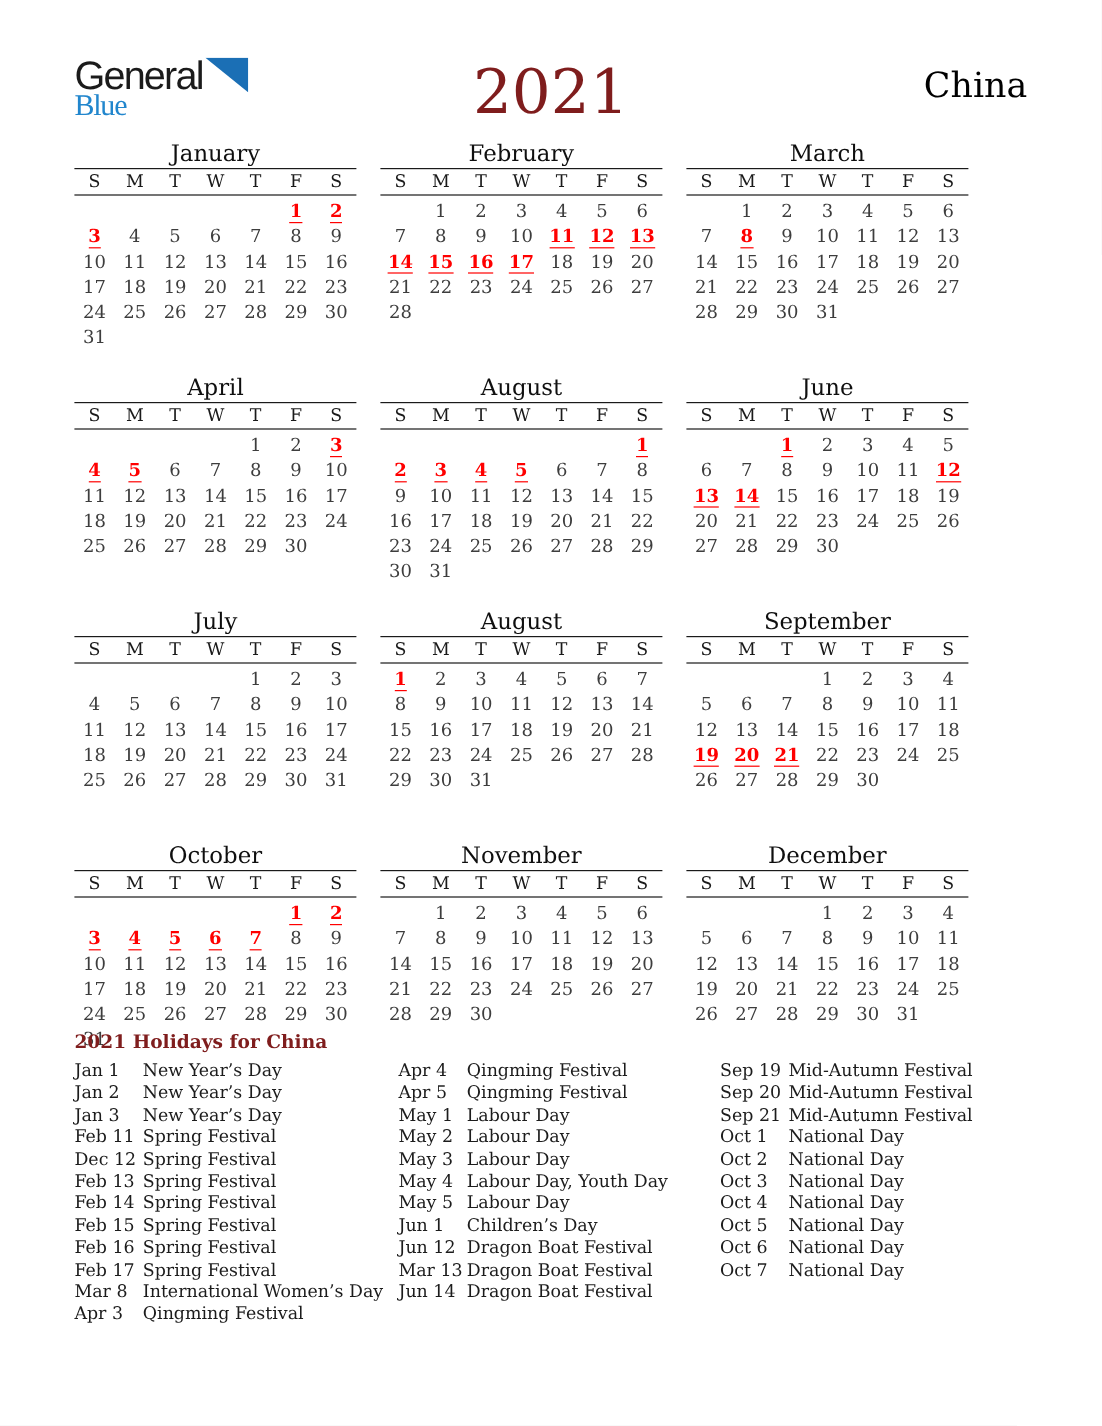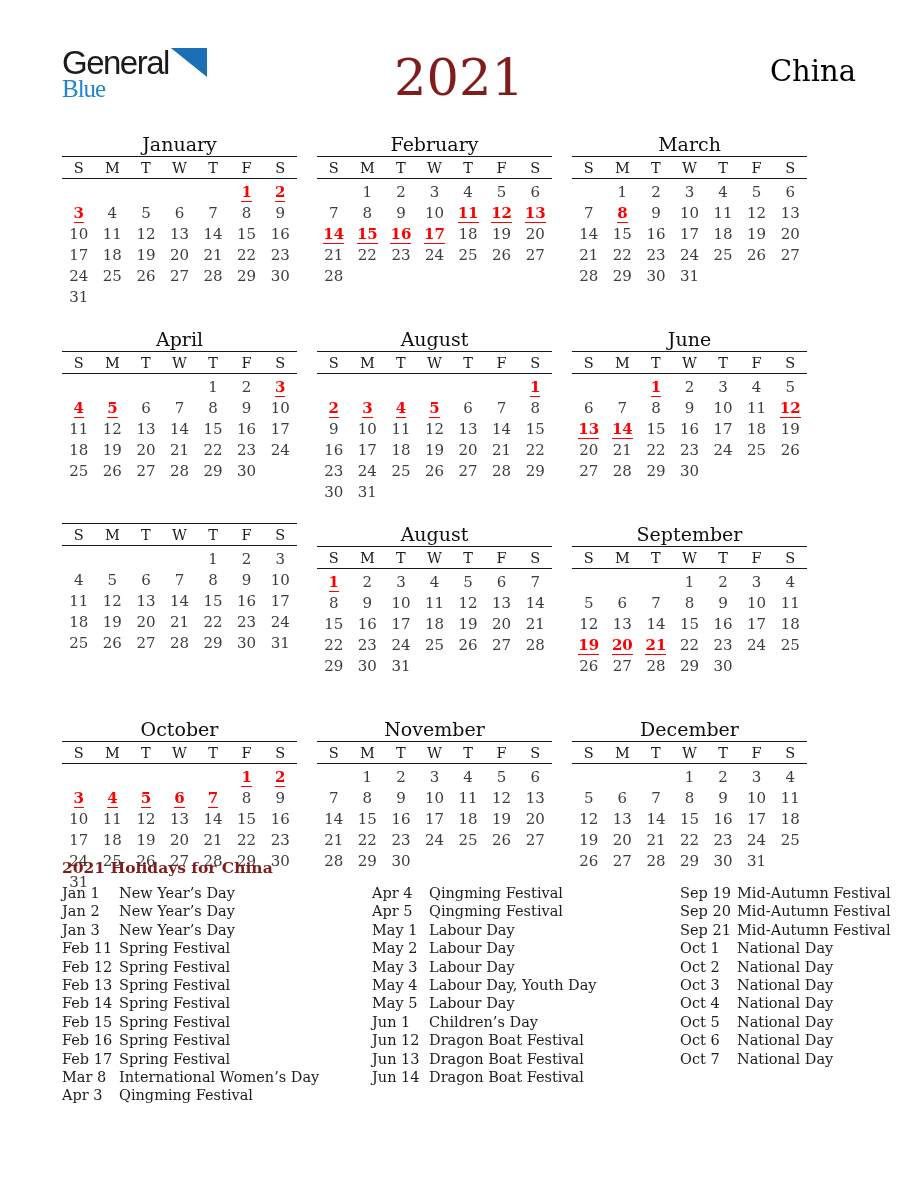--- a/index.html
+++ b/index.html
@@ -37,21 +37,21 @@
   .year{
     position:absolute;left:0;right:0;top:50px;
     text-align:center;font-size:51px;line-height:1.1;color:#7f1d1d;
   }
   .country{
     position:absolute;right:62px;top:54px;
     font-size:29px;color:#000;
   }
   
   .cal-grid{
-    position:absolute;top:133px;left:62px;width:795px;
+    position:absolute;top:117px;left:62px;width:795px;
     display:grid;grid-template-columns:repeat(3,235px);
     column-gap:45px;row-gap:9px;gap:20px;
   }
   .month-title{
     text-align:center;font-size:19px;color:#0f0f0f;
     height:23px;line-height:23px;
   }
   .dow-row{
     display:grid;grid-template-columns:repeat(7,1fr);
     height:21px;align-items:center;
@@ -67,21 +67,21 @@
     display:inline-block;line-height:17px;
     color:var(--red);font-weight:bold;
     border-bottom:1.7px solid var(--red);
   }
   
   .holidays{position:absolute;top:858px;left:62px;width:795px;}
   .holidays-title{
     margin:0 0 7px 0;font-size:15.5px;font-weight:bold;color:#7f1d1d;
   }
   .holiday-cols{
-    display:grid;grid-template-columns:270px 268px 257px;align-items:start;gap:40px;
+    display:grid;grid-template-columns:270px 268px 257px;align-items:start;
   }
   .hrow{
     display:grid;grid-template-columns:57px 1fr;
     font-size:14.5px;line-height:18.4px;color:#1c1c1c;
   }
 </style>
 </head>
 <body>
 
 <div class="page">
@@ -376,20 +376,21 @@
           <span class="day">24</span>
           <span class="day">25</span>
           <span class="day">26</span>
           <span class="day">27</span>
           <span class="day">28</span>
           <span class="day">29</span>
           <span class="day">30</span>
         </div>
       </div>
       <div class="month">
+        <div class="month-title">July</div>
         <div class="dow-row">
           <span class="dow">S</span>
           <span class="dow">M</span>
           <span class="dow">T</span>
           <span class="dow">W</span>
           <span class="dow">T</span>
           <span class="dow">F</span>
           <span class="dow">S</span>
         </div>
         <div class="dates">
@@ -681,21 +682,21 @@
           </div>
           <div class="hrow">
             <span class="hdate">Jan 3</span>
             <span class="hname">New Year’s Day</span>
           </div>
           <div class="hrow">
             <span class="hdate">Feb 11</span>
             <span class="hname">Spring Festival</span>
           </div>
           <div class="hrow">
-            <span class="hdate">Feb 12</span>
+            <span class="hdate">Dec 12</span>
             <span class="hname">Spring Festival</span>
           </div>
           <div class="hrow">
             <span class="hdate">Feb 13</span>
             <span class="hname">Spring Festival</span>
           </div>
           <div class="hrow">
             <span class="hdate">Feb 14</span>
             <span class="hname">Spring Festival</span>
           </div>
@@ -751,21 +752,21 @@
           </div>
           <div class="hrow">
             <span class="hdate">Jun 1</span>
             <span class="hname">Children’s Day</span>
           </div>
           <div class="hrow">
             <span class="hdate">Jun 12</span>
             <span class="hname">Dragon Boat Festival</span>
           </div>
           <div class="hrow">
-            <span class="hdate">Jun 13</span>
+            <span class="hdate">Mar 13</span>
             <span class="hname">Dragon Boat Festival</span>
           </div>
           <div class="hrow">
             <span class="hdate">Jun 14</span>
             <span class="hname">Dragon Boat Festival</span>
           </div>
         </div>
         <div class="hcol">
           <div class="hrow">
             <span class="hdate">Sep 19</span>

